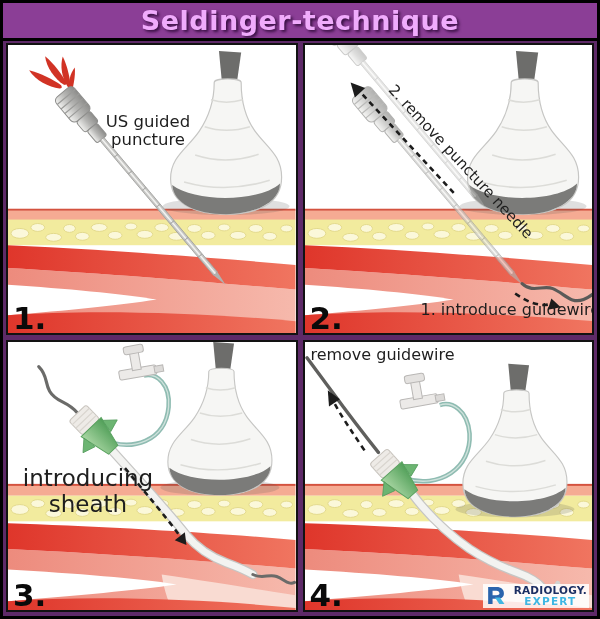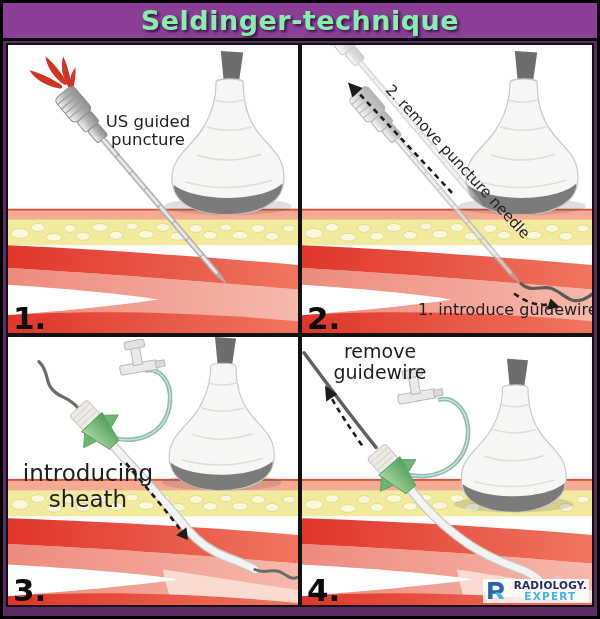--- a/index.html
+++ b/index.html
@@ -1,20 +1,20 @@
 <!DOCTYPE html>
 <html><head>
 <meta charset="utf-8">
 <style>
   html,body{margin:0;padding:0;background:#000;}
   body{width:600px;height:619px;font-family:"DejaVu Sans",sans-serif;}
   .frame{box-sizing:border-box;width:600px;height:619px;background:#5e2a68;border:3px solid #000;display:flex;flex-direction:column;}
   .titlebar{height:35px;background:#8b3e96;border-bottom:3px solid #000;display:flex;align-items:center;justify-content:center;flex:0 0 auto;}
-  .title{color:#86efac;font-size:27px;font-weight:bold;letter-spacing:.5px;text-shadow:2px 2px 3px rgba(48,10,58,.9);}
-  .grid{flex:1;display:grid;grid-template-columns:1fr 1fr;grid-template-rows:292px 272px;padding:2px 3px 1px 3px;}
+  .title{color:#f0abfc;font-size:27px;font-weight:bold;letter-spacing:.5px;text-shadow:2px 2px 3px rgba(48,10,58,.9);}
+  .grid{flex:1;display:grid;grid-template-columns:1fr 1fr;grid-template-rows:292px 272px;gap:5px;padding:2px 3px 1px 3px;}
   .panel{position:relative;background:#fff;border:2px solid #121212;overflow:hidden;}
   .scene{position:absolute;inset:0;width:100%;height:100%;}
   .lbl{position:absolute;font-size:16.5px;line-height:1.12;color:#1e1e1e;text-align:center;}
   .rot{transform:rotate(47deg);transform-origin:0 50%;white-space:nowrap;font-size:15px;text-align:left;}
   .nowrap{white-space:nowrap;font-size:16px;}
   .num{position:absolute;left:5px;bottom:-3px;font-size:31px;font-weight:bold;color:#0a0a0a;}
   .logo{position:absolute;right:3px;bottom:2px;display:flex;align-items:center;gap:2px;background:rgba(255,255,255,.85);padding:1px 2px;}
   .logo-icon{width:21px;height:21px;}
   .logo-text span{display:block;line-height:1.05;font-weight:bold;margin-left:6px;}
   .logo-l1{color:#1c2f63;font-size:10.5px;letter-spacing:.2px;}
@@ -244,21 +244,21 @@
           <rect x="104.5" y="32" width="20" height="8" rx="2.5" fill="#e4e2e0" stroke="#b9b7b5"></rect>
         </g>
         <g transform="translate(74,116) rotate(-42)">
             <use href="#sym-sheathhub"></use>
           </g>
         <g>
           <path d="M60,110 C48,92 37,76 29,61" fill="none" stroke="#1c1c1c" stroke-width="2.6" stroke-dasharray="5.5 4.5"></path>
           <polygon points="23,49 35.2,58.2 24.2,65.4" fill="#1c1c1c"></polygon>
         </g>
       </svg>
-      <div class="lbl" style="left:2px;top:4px;width:152px;font-size:19px">remove guidewire</div>
+      <div class="lbl" style="left:2px;top:4px;width:152px;font-size:16px">remove guidewire</div>
       <div class="num">4.</div>
       <div class="logo">
         <svg class="logo-icon" viewBox="0 0 20 20">
           <path d="M3,2 L11,2 C15.5,2 18,4.5 18,8 C18,11 16,13 12.5,13 L7,13 L7,9.8 L11,9.8 C12.8,9.8 13.8,9.1 13.8,7.9 C13.8,6.6 12.8,5.4 10.8,5.4 L7.2,5.4 L7.2,18 L3,18 Z" fill="#2a64ad"></path>
           <path d="M9.5,12 L14.2,12 L18.5,18 L13.6,18 Z" fill="#3fb6e3"></path>
         </svg>
         <div class="logo-text">
           <span class="logo-l1">RADIOLOGY.</span>
           <span class="logo-l2">EXPERT</span>
         </div>

